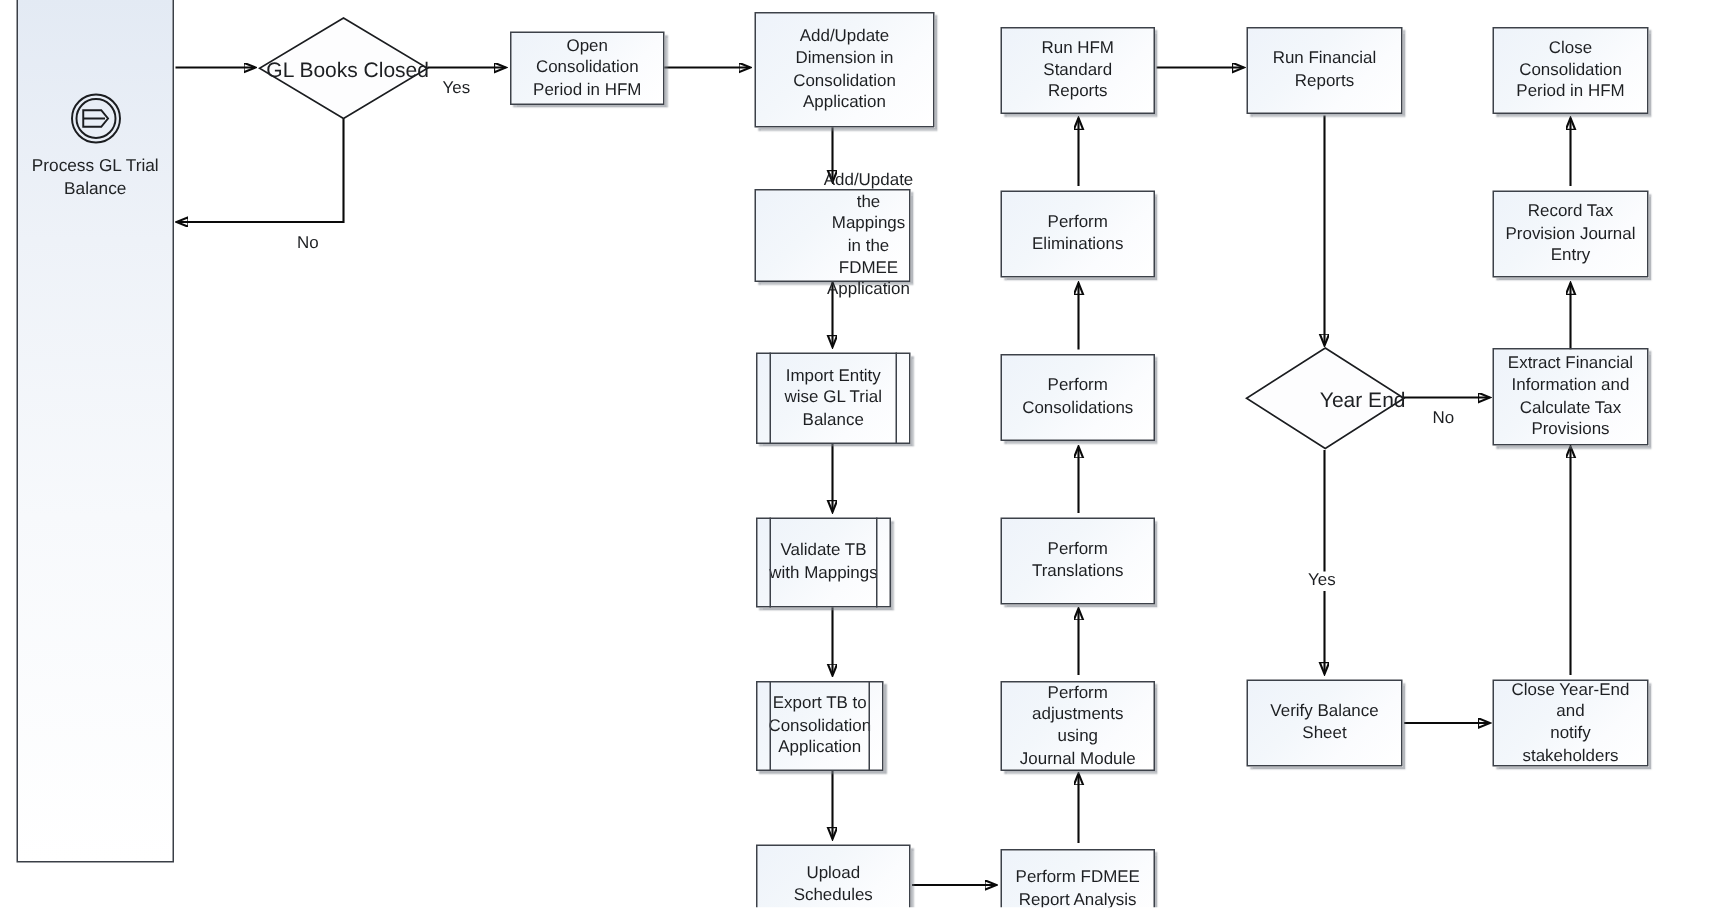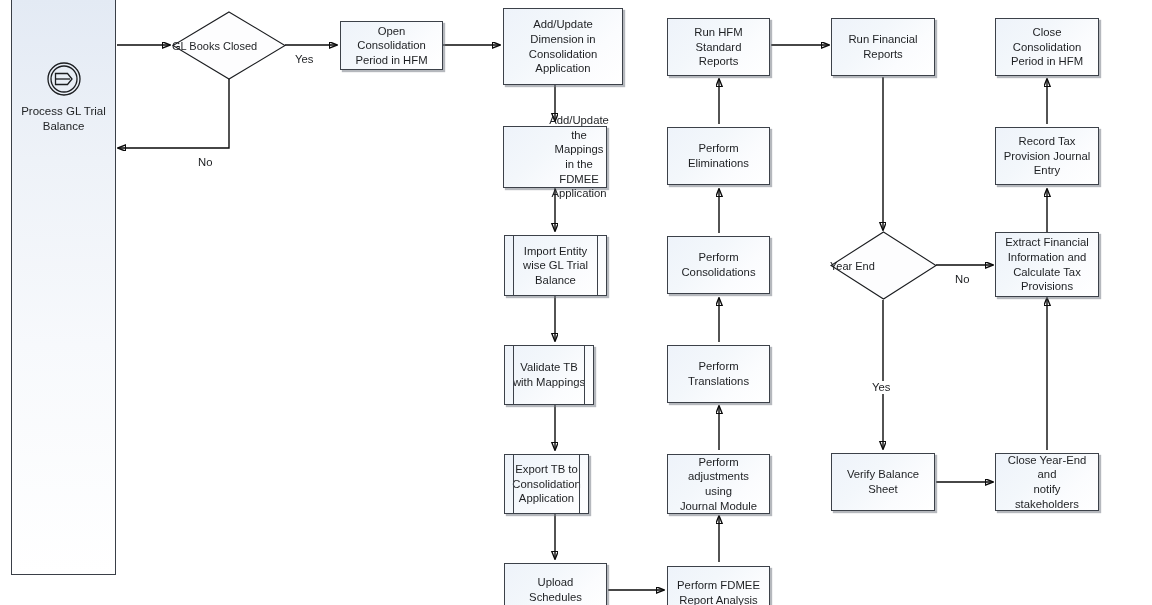--- a/index.html
+++ b/index.html
@@ -72,22 +72,22 @@
   .node.subproc:after{right:8px;}
 
   
   .diamond{
     position:absolute;
   }
   .diamond .dlabel{
     position:absolute;
     left:0;right:0;top:50%;
     transform:translateY(-50%);
-    text-align:left;
-    font-size:11px;
+    text-align:right;
+    font-size:14px;
     line-height:14px;
     color:#1d1f22;
     pointer-events:none;
   }
   .diamond svg{display:block;}
 
   
   .edges{
     position:absolute;
     left:0;top:0;

